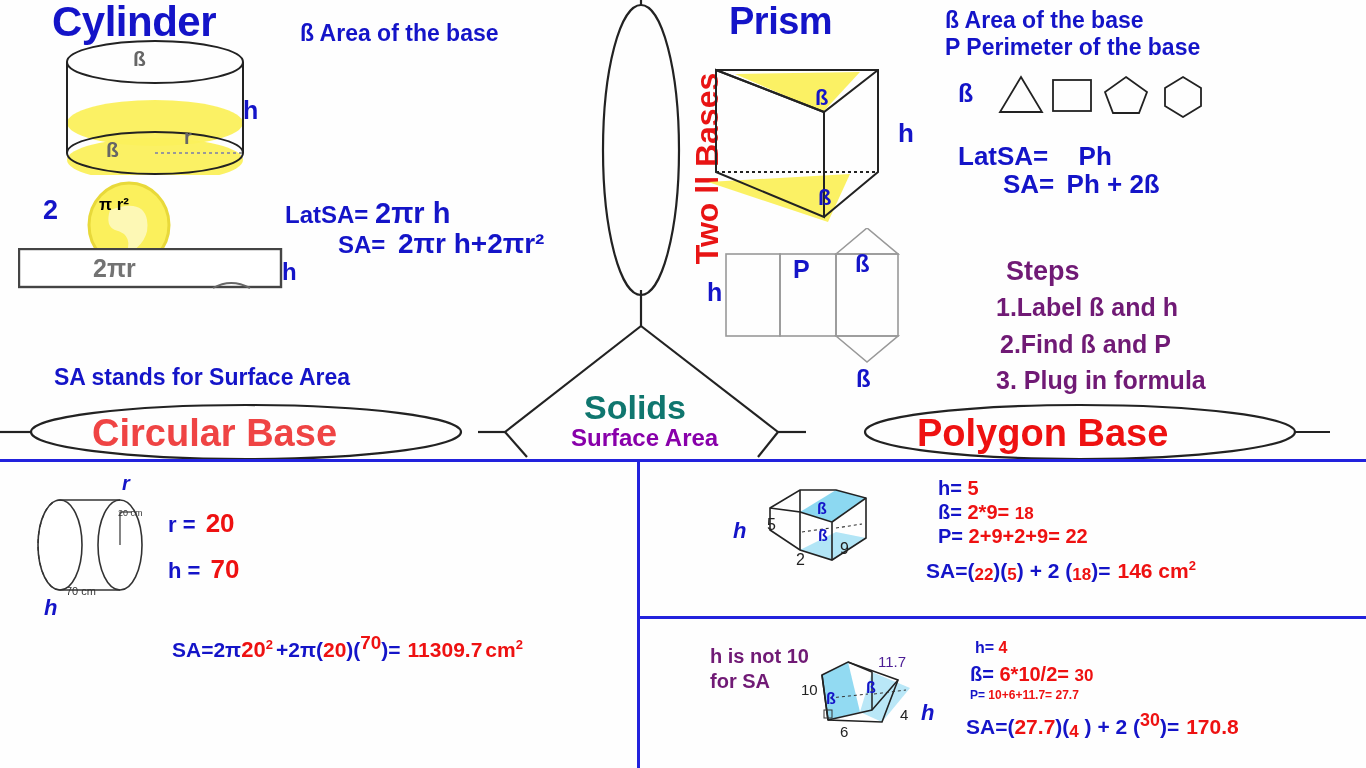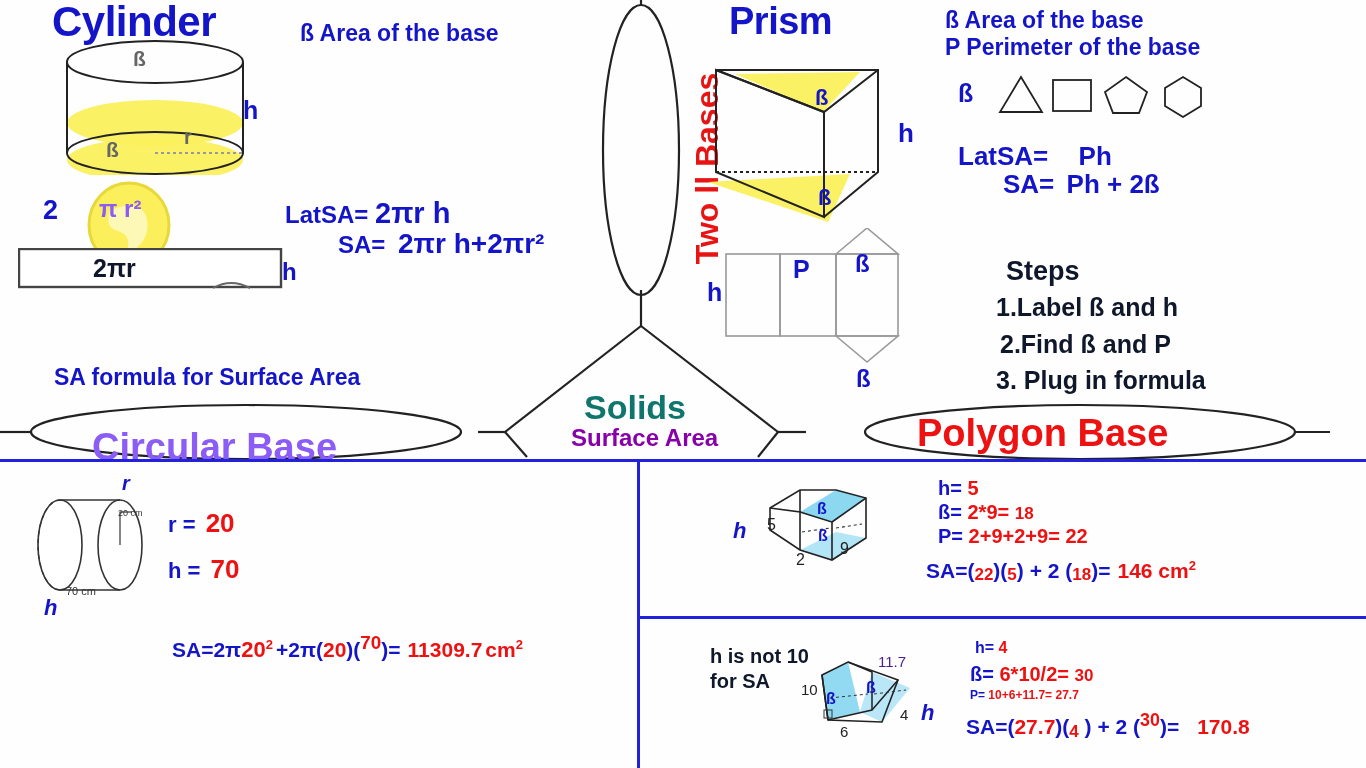--- a/index.html
+++ b/index.html
@@ -38,21 +38,21 @@
   .legend {
     font-size: 23px; font-weight: bold; color: #1414c8;
     white-space: nowrap;
   }
 
   
   .formula { color:#1414c8; font-weight:bold; white-space:nowrap; }
 
   
   .steps-line {
-    font-size: 25px; font-weight: bold; color: #0f172a;
+    font-size: 25px; font-weight: bold; color: #701a75;
     white-space: nowrap;
   }
 
   
   .oval-label { font-weight: bold; white-space: nowrap; }
 
   
   #two-bases {
     left: 612px; top: 150px;
     transform: rotate(-90deg);
@@ -114,39 +114,39 @@
   <div class="abs bold" style="left:133px; top:47px; font-size:21px; color:#666;">ß</div>
   <div class="abs bold" style="left:106px; top:138px; font-size:21px; color:#666;">ß</div>
   <div class="abs bold" style="left:243px; top:96px; font-size:25px; color:#1414c8;">h</div>
   <div class="abs bold" style="left:184px; top:126px; font-size:20px; color:#666;">r</div>
 
   <div class="abs bold" style="left:43px; top:195px; font-size:27px; color:#1414c8;">2</div>
   <svg class="abs" style="left:85px; top:180px;" width="92" height="90">
     <ellipse cx="44" cy="45" rx="40" ry="42" fill="#fbf05c" stroke="#e8d93a" stroke-width="3"></ellipse>
     <path d="M25 30 Q58 18 62 40 Q66 62 40 76 Q50 55 30 50 Q20 46 25 30 Z" fill="#ffffff" opacity=".55"></path>
   </svg>
-  <div class="abs bold" style="left:99px; top:195px; font-size:24px; color:#8b5cf6;">π r²</div>
+  <div class="abs bold" style="left:99px; top:195px; font-size:17px; color:#000000;">π r²</div>
 
   <svg class="abs" style="left:18px; top:248px;" width="266" height="42">
     <rect x="1" y="1" width="262" height="38" fill="#fff" stroke="#444" stroke-width="2.4"></rect>
     <path d="M195 40 Q213 30 232 40" fill="none" stroke="#666" stroke-width="2"></path>
   </svg>
-  <div class="abs bold" style="left:93px; top:254px; font-size:25px; color:#0f172a;">2πr</div>
+  <div class="abs bold" style="left:93px; top:254px; font-size:25px; color:#737373;">2πr</div>
   <div class="abs bold" style="left:282px; top:258px; font-size:24px; color:#1414c8;">h</div>
 
   <div class="abs formula" style="left:285px; top:197px; font-size:24px;">
     <span>LatSA=</span>
     <span style="font-size:29px;">2πr h</span>
   </div>
   <div class="abs formula" style="left:338px; top:228px; font-size:24px;">
     <span>SA=</span>
     <span style="font-size:28px; margin-left:6px;">2πr h+2πr²</span>
   </div>
 
-  <div class="abs bold" style="left:54px; top:364px; font-size:23px; color:#1414c8;">SA formula for Surface Area</div>
+  <div class="abs bold" style="left:54px; top:364px; font-size:23px; color:#1414c8;">SA stands for Surface Area</div>
 
   <div class="abs" id="two-bases">Two ll Bases</div>
 
   <div class="abs title-word" id="prism-title">Prism</div>
 
   <div class="abs legend" style="left:945px; top:7px;">ß  Area of the base</div>
   <div class="abs legend" style="left:945px; top:34px;">P Perimeter of the base</div>
 
   <div class="abs bold" style="left:958px; top:79px; font-size:25px; color:#1414c8;">ß</div>
   <svg class="abs" style="left:995px; top:72px;" width="220" height="46">
@@ -193,21 +193,21 @@
   </div>
 
   <div class="abs steps-line" style="left:1006px; top:256px; font-size:27px;">Steps</div>
   <div class="abs steps-line" style="left:996px; top:293px;">1.Label ß and h</div>
   <div class="abs steps-line" style="left:1000px; top:330px;">2.Find ß and P</div>
   <div class="abs steps-line" style="left:996px; top:366px;">3. Plug in formula</div>
 
   <div class="abs bold" style="left:584px; top:388px; font-size:34px; color:#0f766e;">Solids</div>
   <div class="abs bold" style="left:571px; top:424px; font-size:24px; color:#8800aa;">Surface Area</div>
 
-  <div class="abs oval-label" style="left:92px; top:426px; font-size:38px; color:#8b5cf6;">Circular Base</div>
+  <div class="abs oval-label" style="left:92px; top:412px; font-size:38px; color:#ef4444;">Circular Base</div>
   <div class="abs oval-label" style="left:917px; top:412px; font-size:38px; color:#ee1111;">Polygon Base</div>
 
   <div class="abs" id="panel-divider-h"></div>
   <div class="abs" id="panel-divider-v"></div>
   <div class="abs" id="panel-divider-h2"></div>
 
   <svg class="abs" style="left:32px; top:495px;" width="120" height="100">
     <ellipse cx="28" cy="50" rx="22" ry="45" fill="#fff" stroke="#333" stroke-width="1.6"></ellipse>
     <ellipse cx="88" cy="50" rx="22" ry="45" fill="#fff" stroke="#333" stroke-width="1.6"></ellipse>
     <line x1="28" y1="5" x2="88" y2="5" stroke="#333" stroke-width="1.6"></line>
@@ -302,16 +302,16 @@
     <span class="red">6*10/2=</span>
     <span class="red" style="font-size:17px;">30</span>
   </div>
   <div class="abs" style="left:970px; top:688px; font-size:12px; font-weight:bold; white-space:nowrap;">
     <span class="blue">P=</span>
     <span class="red">10+6+11.7=</span>
     <span class="red">27.7</span>
   </div>
 
   <div class="abs" style="left:966px; top:710px; font-size:21px; font-weight:bold; white-space:nowrap;">
-    <span class="blue">SA=(</span><span class="red">27.7</span><span class="blue">)(</span><span class="red" style="font-size:17px; vertical-align:-3px;">4</span><span class="blue"> ) + 2 (</span><span class="red sup" style="font-size:0.85em;">30</span><span class="blue">)=</span><span class="red" style="margin-left:18px;">170.8</span>
+    <span class="blue">SA=(</span><span class="red">27.7</span><span class="blue">)(</span><span class="red" style="font-size:17px; vertical-align:-3px;">4</span><span class="blue"> ) + 2 (</span><span class="red sup" style="font-size:0.85em;">30</span><span class="blue">)=</span><span class="red" style="margin-left:7px;">170.8</span>
   </div>
 
 </div>
 
 </body></html>

